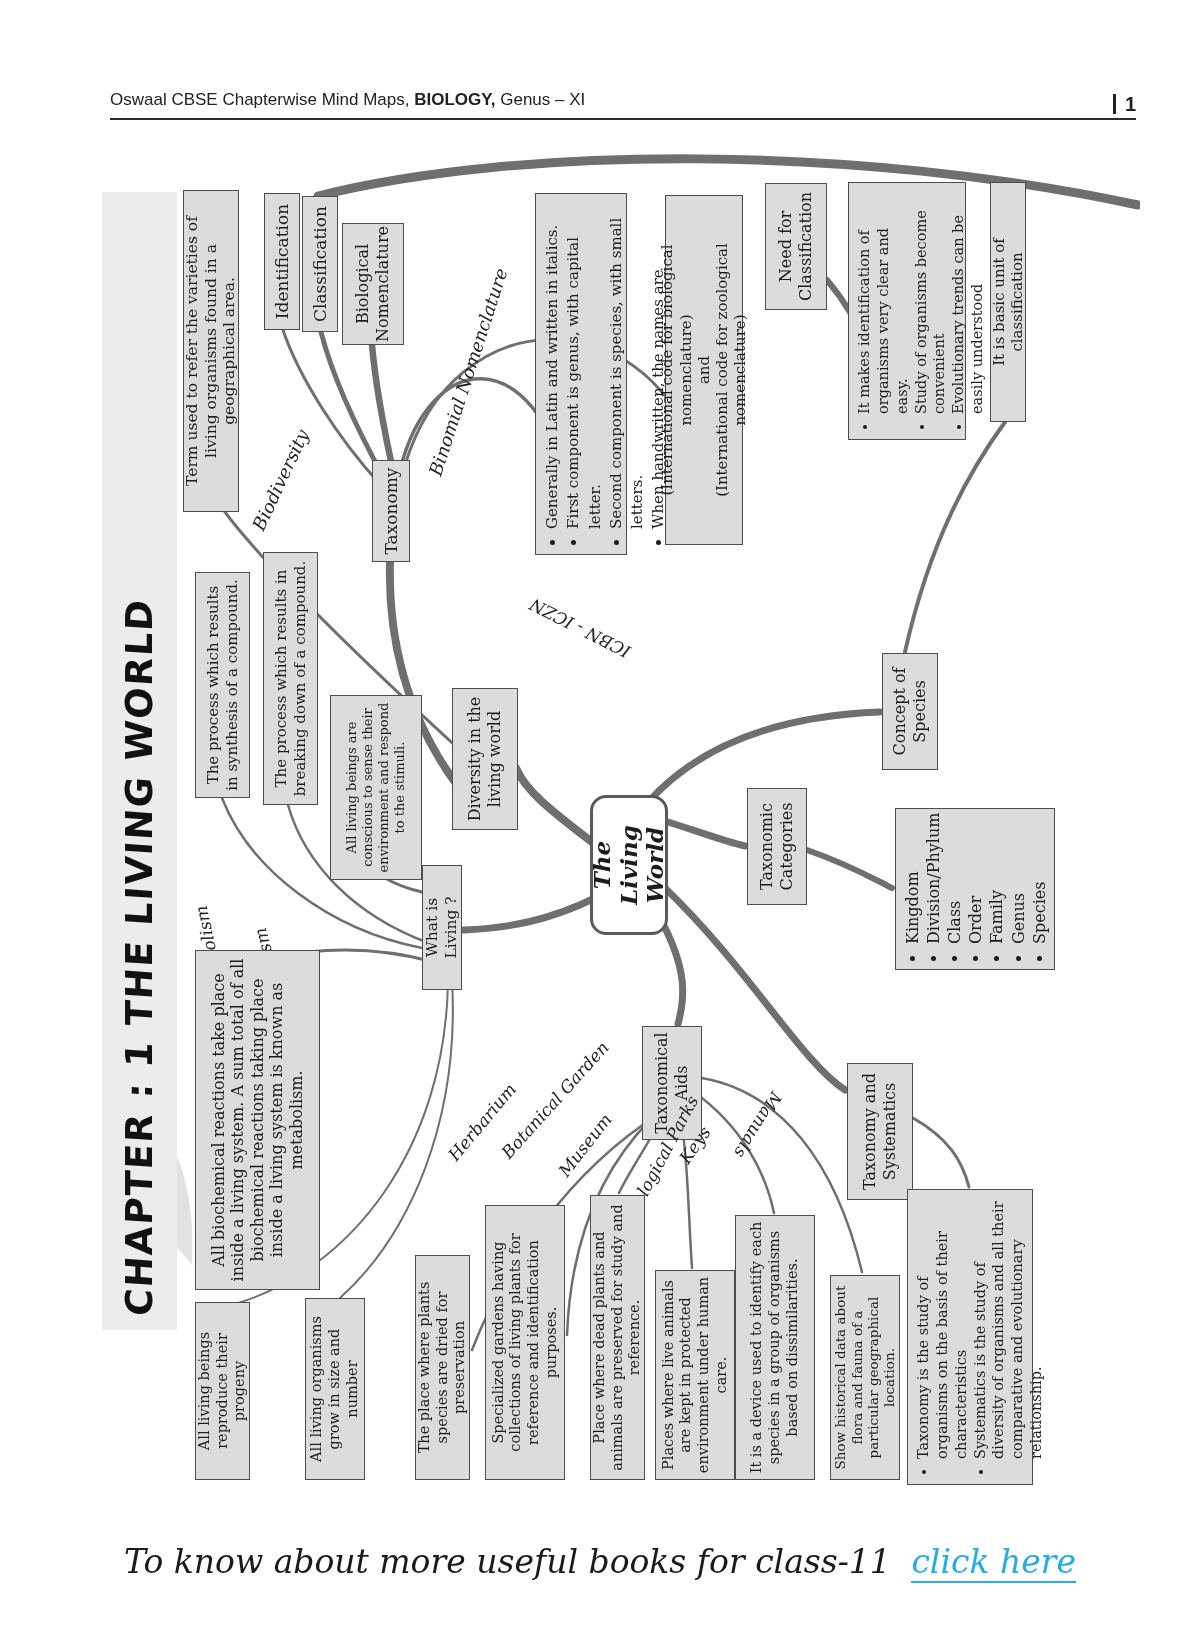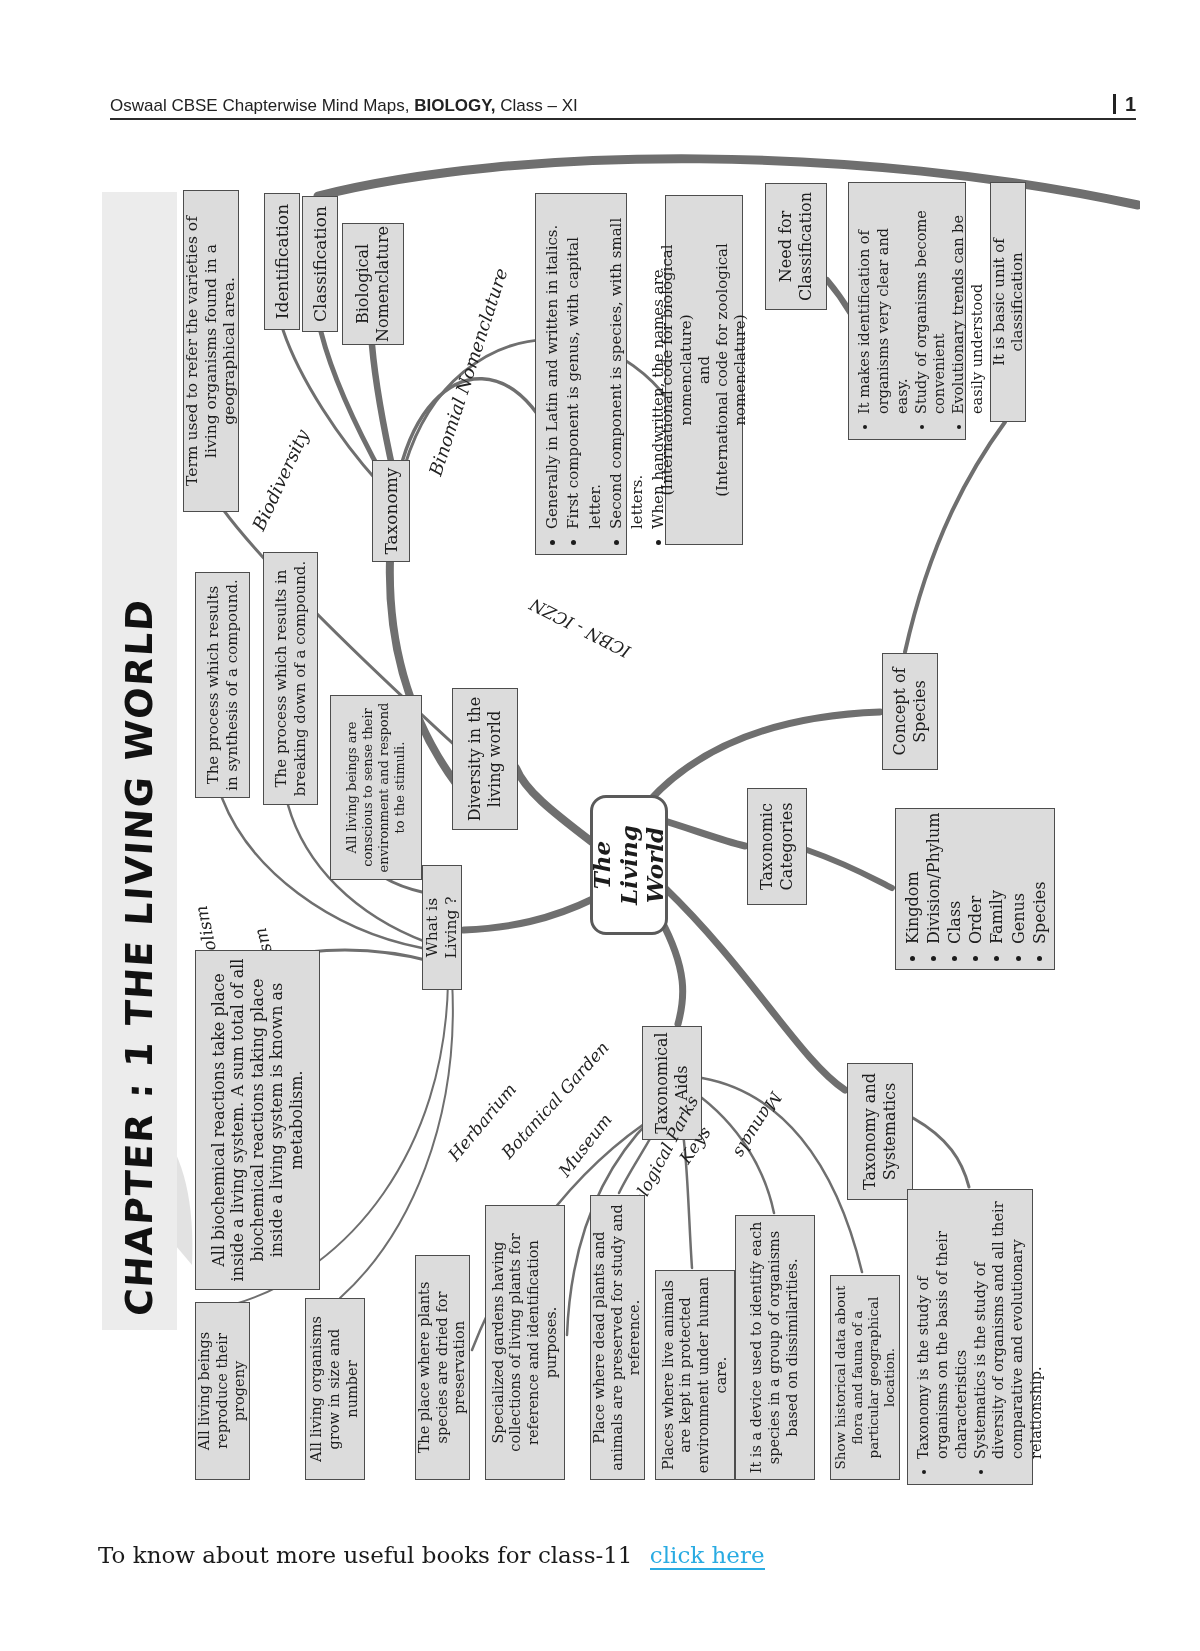--- a/index.html
+++ b/index.html
@@ -1,21 +1,21 @@
 <!DOCTYPE html>
 <html><head>
 <meta charset="utf-8">
 <style>
   html,body{margin:0;padding:0;background:#fff;}
   .page{position:relative;width:1200px;height:1651px;background:#ffffff;overflow:hidden;
         font-family:"DejaVu Serif", serif;color:#1c1c1c;}
   
   .hdr{position:absolute;left:110px;top:86px;width:1026px;height:34px;
        border-bottom:2.5px solid #2b2b2b;font-family:"Liberation Sans", sans-serif;
-       font-size:17px;color:#222;display:flex;align-items:flex-end;padding-bottom:2px;box-sizing:border-box;}
+       font-size:17px;color:#222;display:flex;align-items:flex-end;padding-bottom:8px;box-sizing:border-box;}
   .hdr .bold{font-weight:bold;text-align:center;}
   .pageno{position:absolute;right:0;bottom:4px;font-weight:bold;font-size:20px;
           border-left:3.5px solid #222;padding-left:9px;line-height:1;}
   
   .rot{position:absolute;left:100px;top:130px;width:1360px;height:1040px;
        transform:translateY(1360px) rotate(-90deg);transform-origin:0 0;}
   .rot svg{position:absolute;left:0;top:0;z-index:0;}
   .chapterstrip{position:absolute;left:160px;top:2px;width:1138px;height:75px;background:#ececec;
        display:flex;align-items:center;z-index:1;}
   .chaptertitle{font-family:"DejaVu Sans", sans-serif;font-weight:800;font-size:37px;
@@ -23,32 +23,32 @@
   .box{position:absolute;background:#dcdcdc;border:1.6px solid #4d4d4d;box-sizing:border-box;
        display:flex;align-items:center;justify-content:center;text-align:center;
        font-size:16px;line-height:1.22;z-index:2;padding:3px 5px;color:#1c1c1c;}
   .bullets{display:block;text-align:left;padding:6px 8px;}
   .bullets ul{margin:0;padding-left:17px;list-style:disc outside;}
   .center-node{background:#ffffff;border:3.5px solid #5a5a5a;border-radius:16px;
        font-style:italic;font-weight:bold;font-size:23px;line-height:1.15;flex-direction:column;z-index:3;}
   .blabel{position:absolute;font-style:italic;color:#222;white-space:nowrap;z-index:2;
        font-size:17px;text-align:center;}
   
-  .footer{position:absolute;left:98px;top:1542px;font-size:23px;color:#1a1a1a;}
+  .footer{position:absolute;left:124px;top:1542px;font-style:italic;font-size:33px;color:#1a1a1a;}
   .footer a{text-decoration:none;border-bottom:2px solid;cursor:pointer;}
 </style>
 </head>
 <body>
 
 <div class="page">
 
   <div class="hdr">
     <span>Oswaal CBSE Chapterwise Mind Maps,</span>&nbsp;
     <span class="bold">BIOLOGY,</span>&nbsp;
-    <span>Class – XI</span>
+    <span>Genus – XI</span>
     <span class="pageno">1</span>
   </div>
 
   <div class="rot">
 
     <svg width="1360" height="1040" viewBox="0 0 1360 1040">
       <g fill="none" stroke="#6f6f6f" stroke-linecap="round">
         <path d="M 1294 218 C 1345 420 1345 760 1285 1038" stroke-width="9"></path>
         <path d="M 705 357 C 780 302 860 288 930 290" stroke-width="8"></path>
         <path d="M 648 492 C 680 450 700 425 722 416" stroke-width="8"></path>

